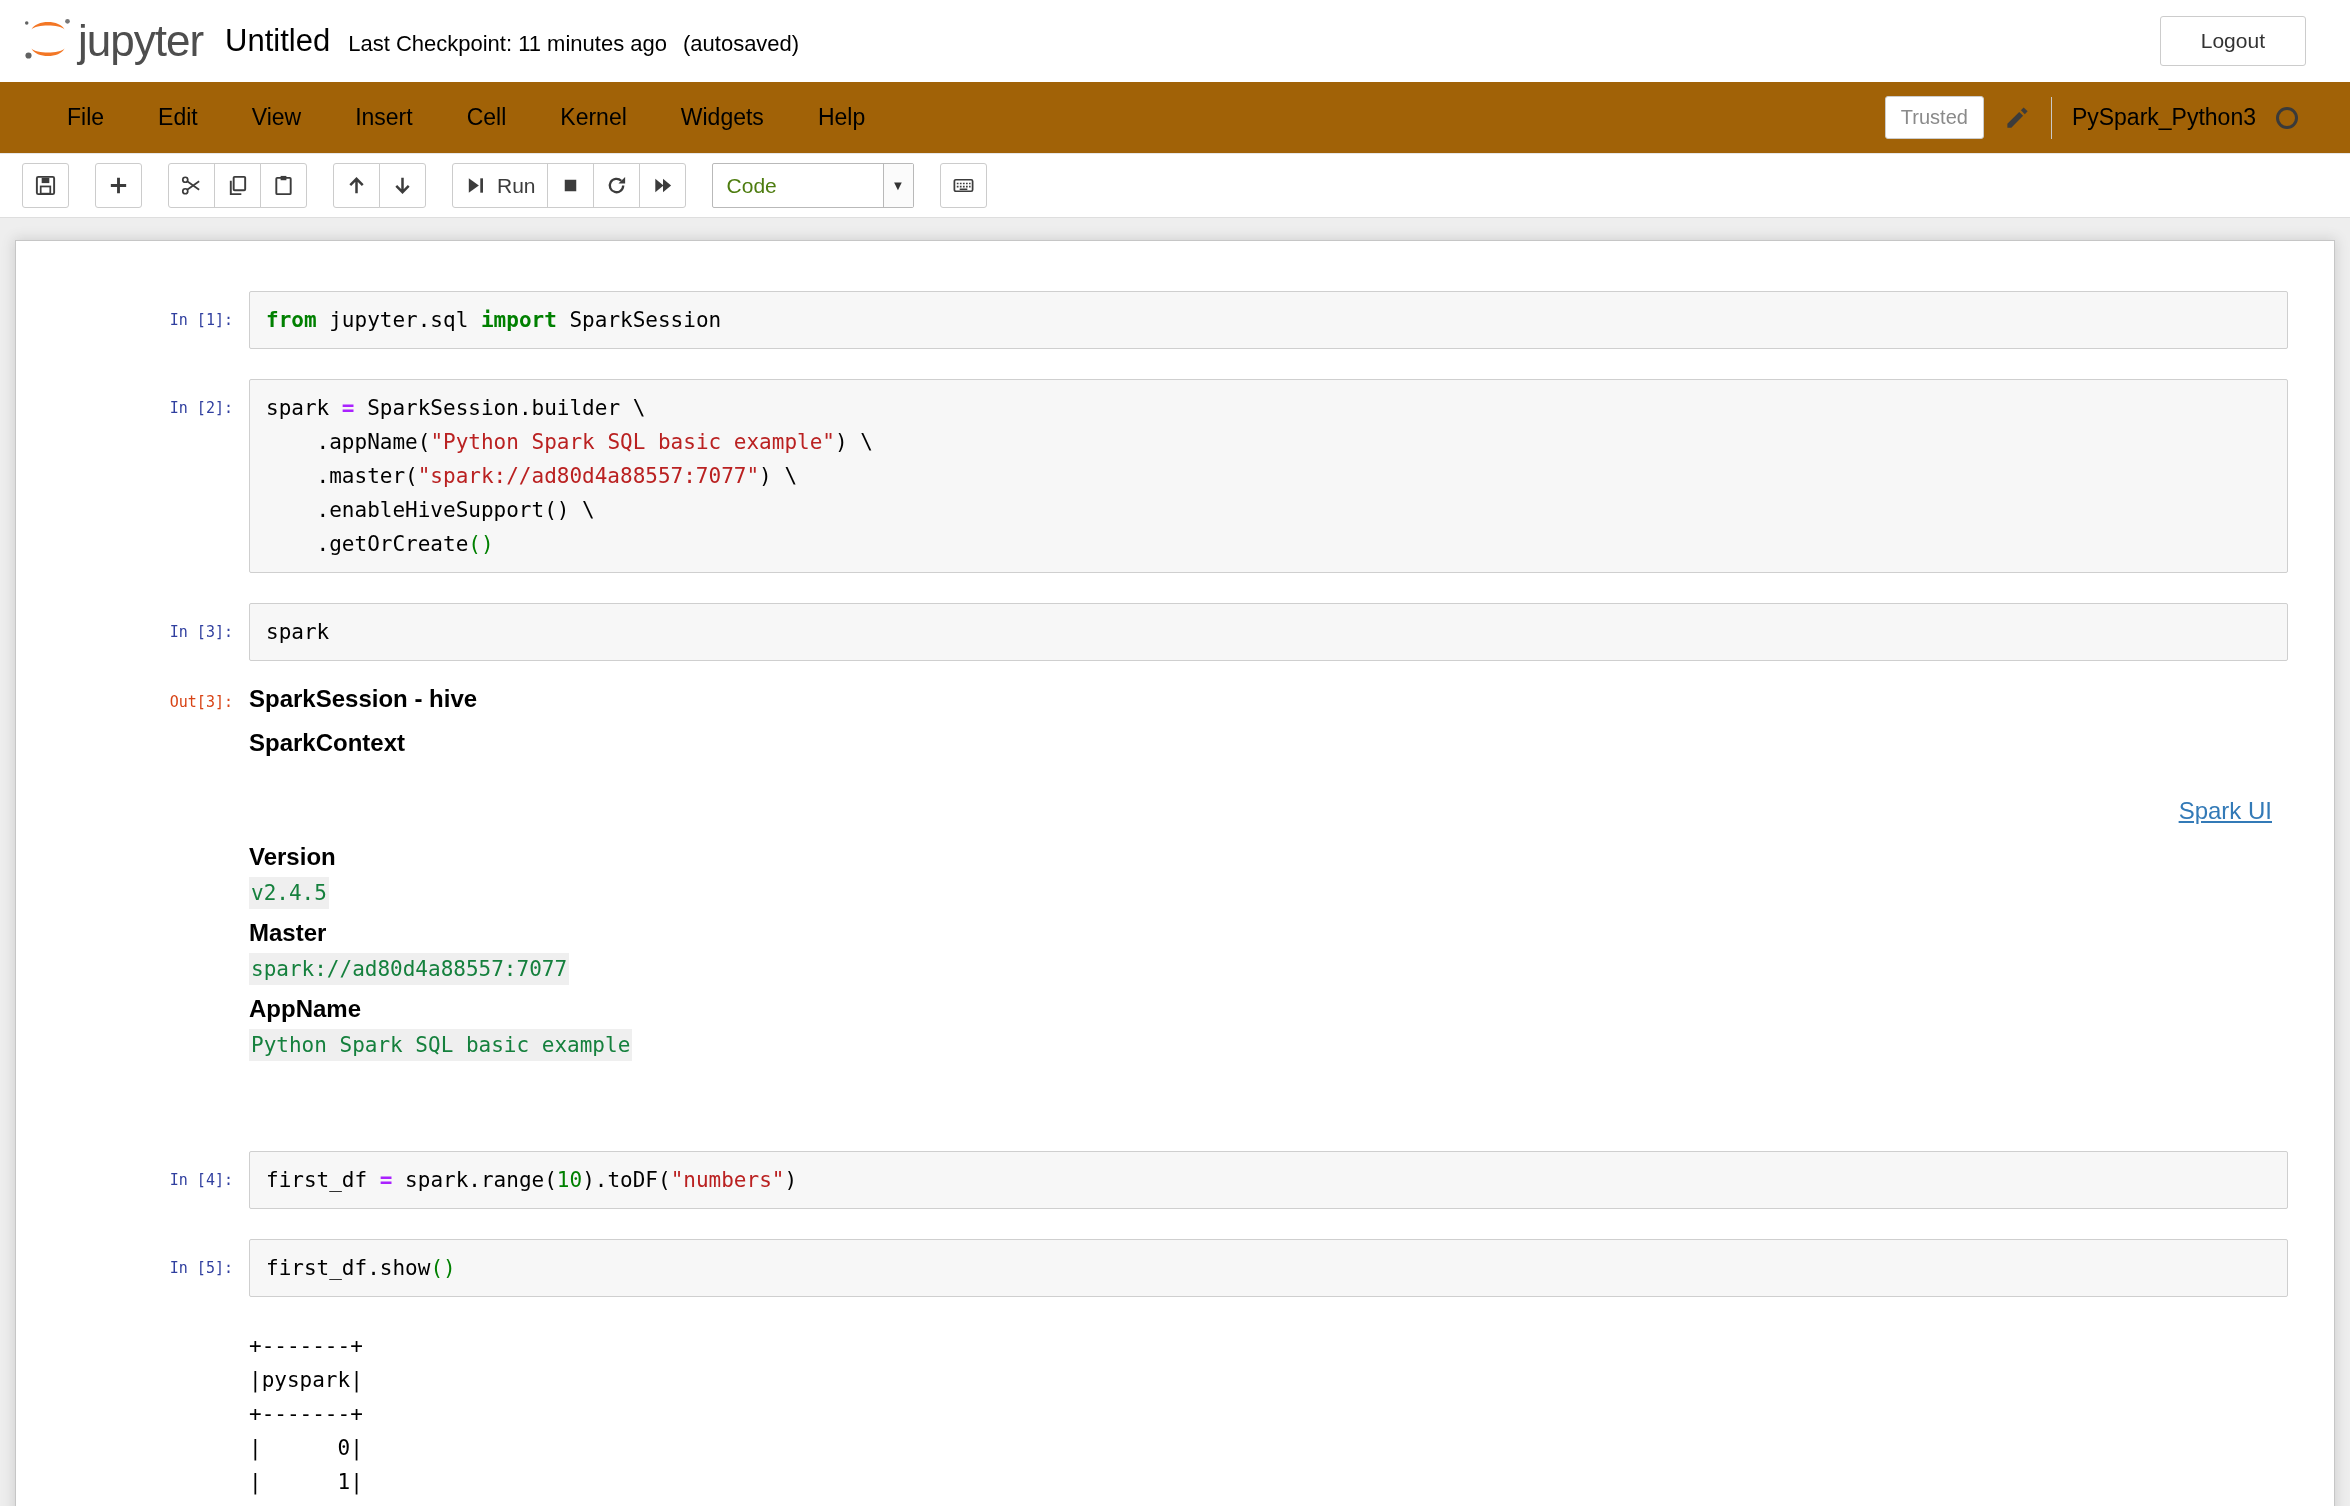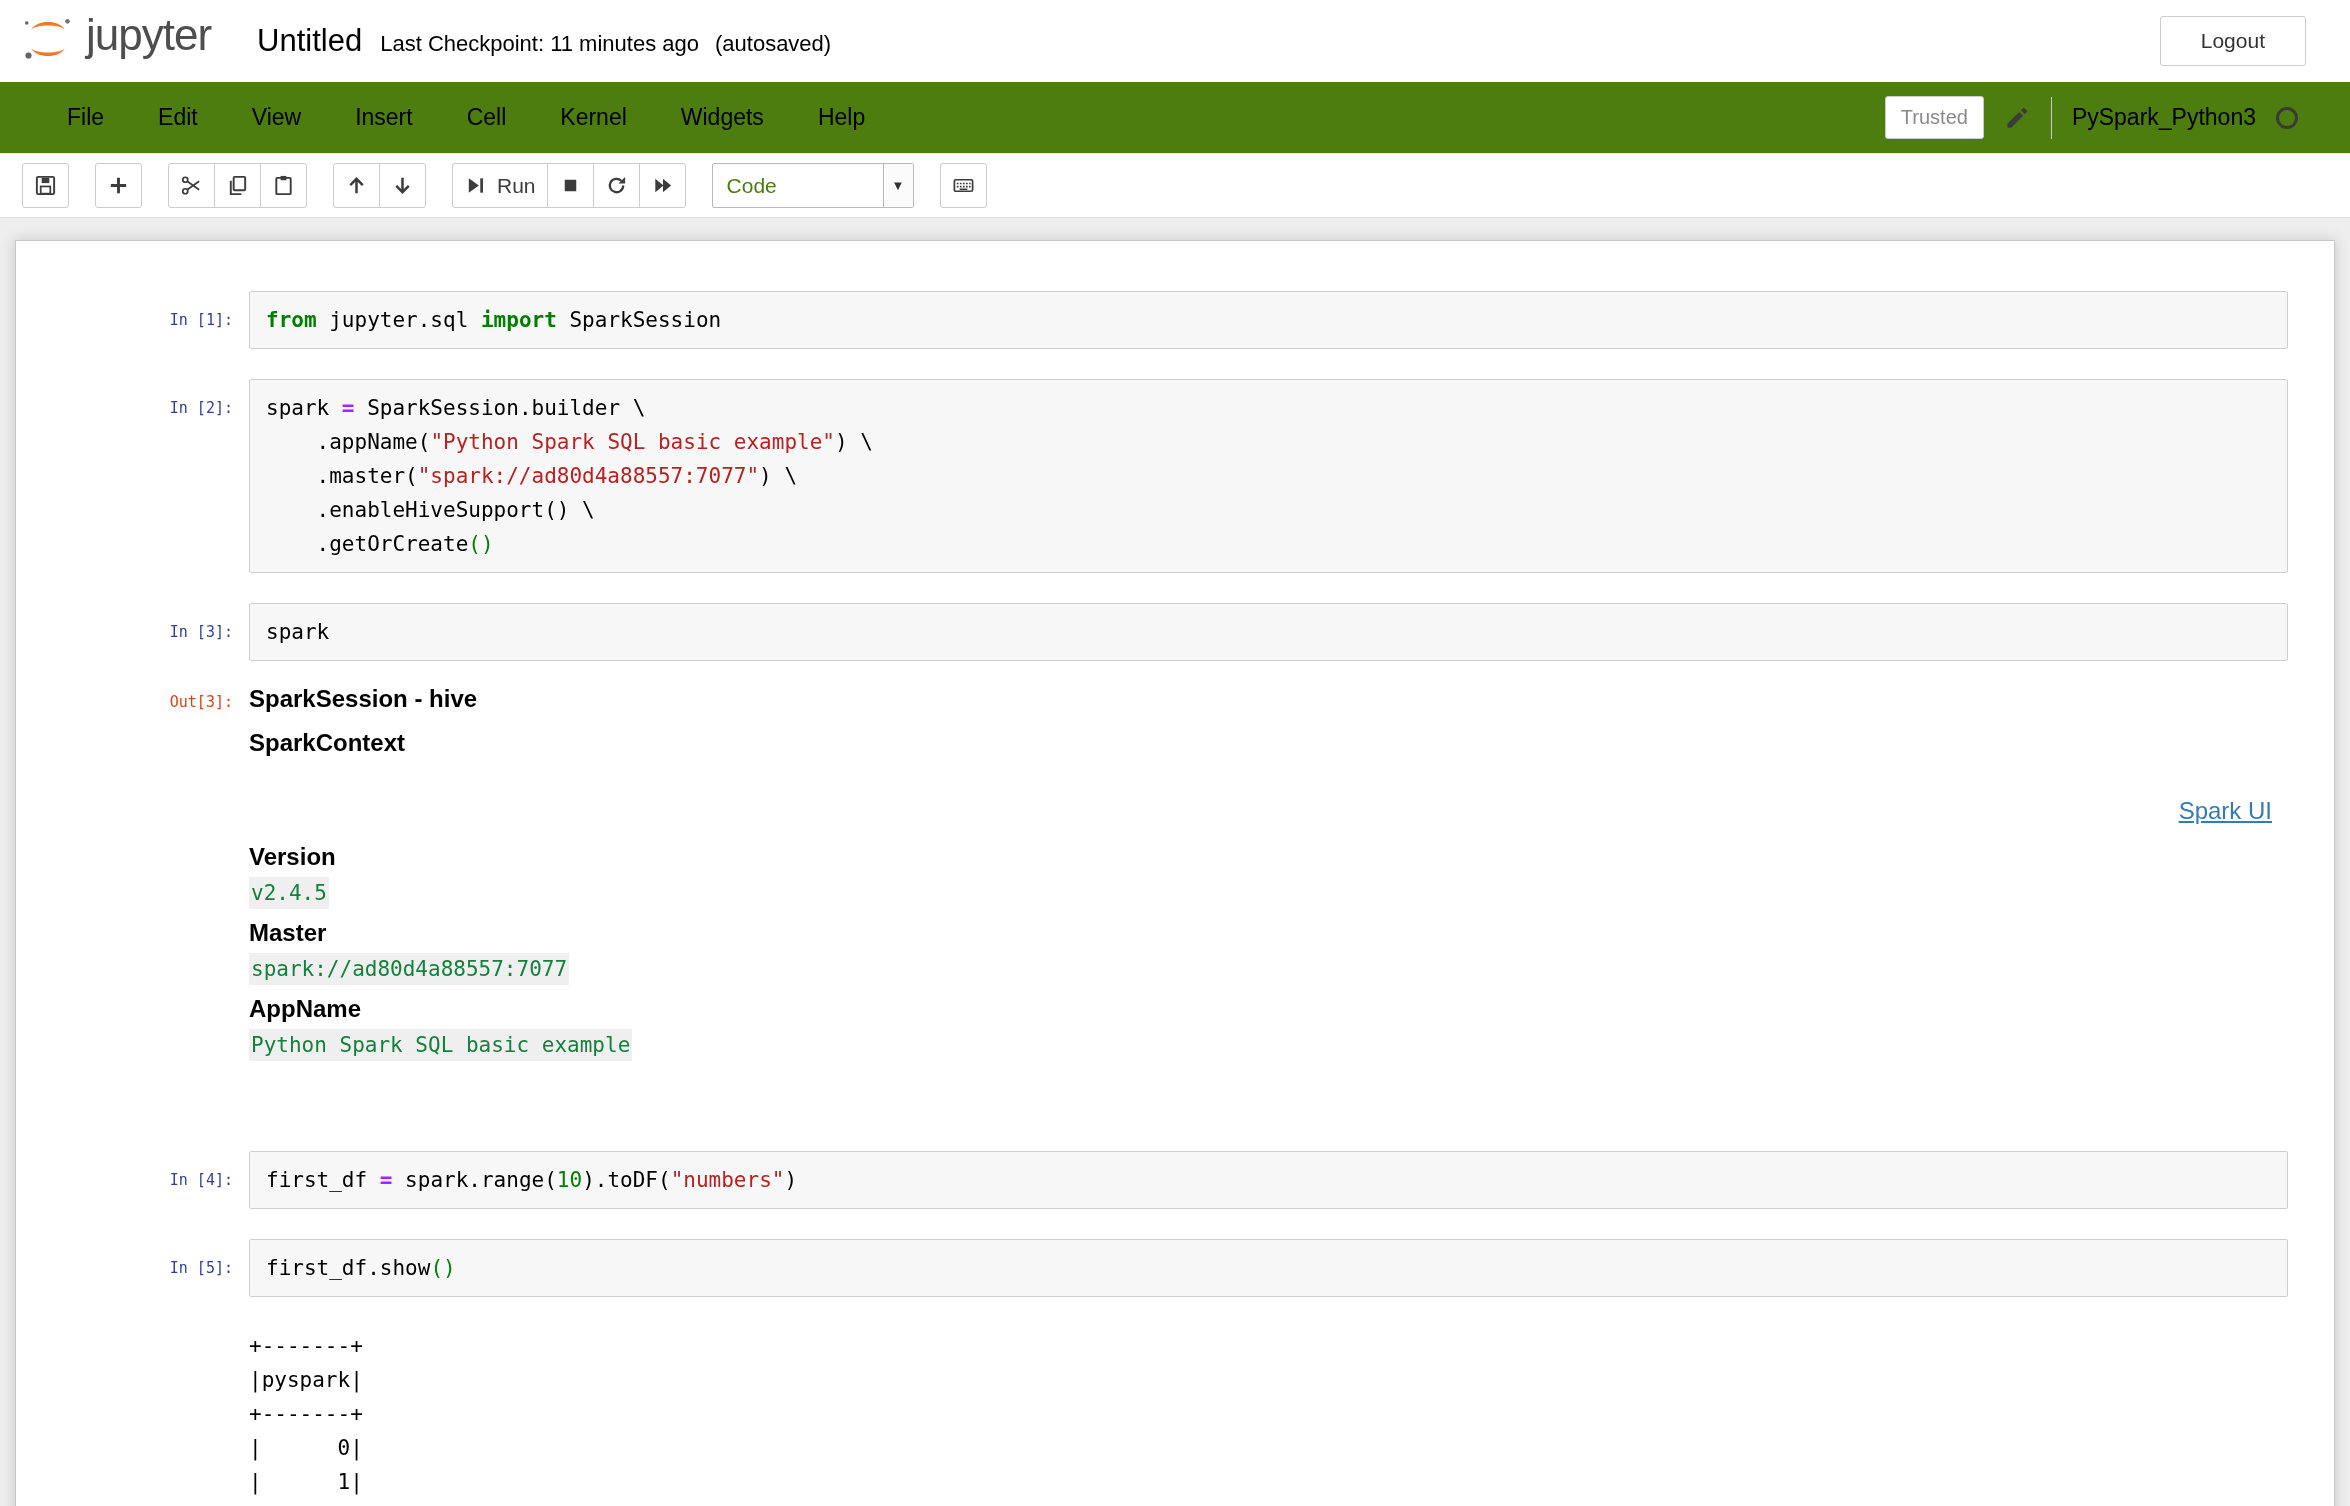--- a/index.html
+++ b/index.html
@@ -7,32 +7,32 @@
   body {
     width: 2350px; height: 1506px; overflow: hidden;
     background: #eeeeee;
     font-family: "Liberation Sans", sans-serif;
     color: #000;
   }
 
   
   #header { background: #fff; }
   #header-top { height: 82px; display: flex; align-items: center; padding: 0 44px 0 22px; }
-  .logo { display: flex; align-items: flex-start; gap: 12px; margin-right: 46px; cursor: pointer; }
+  .logo { display: flex; align-items: flex-end; gap: 4px; margin-right: 22px; cursor: pointer; }
   .logo svg { width: 52px; height: 52px; }
   .logo-text { font-size: 44px; color: #4e4e4e; letter-spacing: -1px; line-height: 1; padding-bottom: 6px; }
   .title-group { display: flex; align-items: baseline; }
   .nb-title { font-size: 31px; color: #000; margin-right: 18px; cursor: pointer; }
   .checkpoint { font-size: 22px; color: #000; }
   .autosaved { font-size: 22px; color: #000; margin-left: 16px; }
   .spacer { flex: 1; }
   .logout-btn { font-size: 21px; color: #333; background: #fff; border: 1px solid #ccc; border-radius: 3px; padding: 12px 40px; cursor: pointer; font-family: "Liberation Sans", sans-serif; }
 
   
-  #menubar { height: 72px; border-bottom: 1px solid #e7e7e7; display: flex; align-items: center; padding-left: 40px; background: #4d7c0f; }
+  #menubar { height: 72px; border-bottom: 1px solid #e7e7e7; display: flex; align-items: center; padding-left: 40px; background: #a16207; }
   .menu { list-style: none; margin: 0; padding: 0; display: flex; }
   .menu li { font-size: 23px; color: #000; padding: 0 27px; line-height: 71px; cursor: pointer; }
   .menubar-right { margin-left: auto; display: flex; align-items: center; gap: 20px; padding-right: 52px; }
   .trusted { font-size: 20px; color: #8a8a8a; border: 1px solid #ccc; border-radius: 3px; padding: 9px 15px; background: #fff; cursor: default; font-family: "Liberation Sans", sans-serif; }
   .mb-icon svg { width: 27px; height: 27px; display: block; }
   .vsep { width: 1px; height: 42px; background: #c9c9c9; }
   .kernel-name { font-size: 23px; color: #000; }
   .kernel-ind { width: 22px; height: 22px; border: 3px solid #3a3a3a; border-radius: 50%; }
 
   

